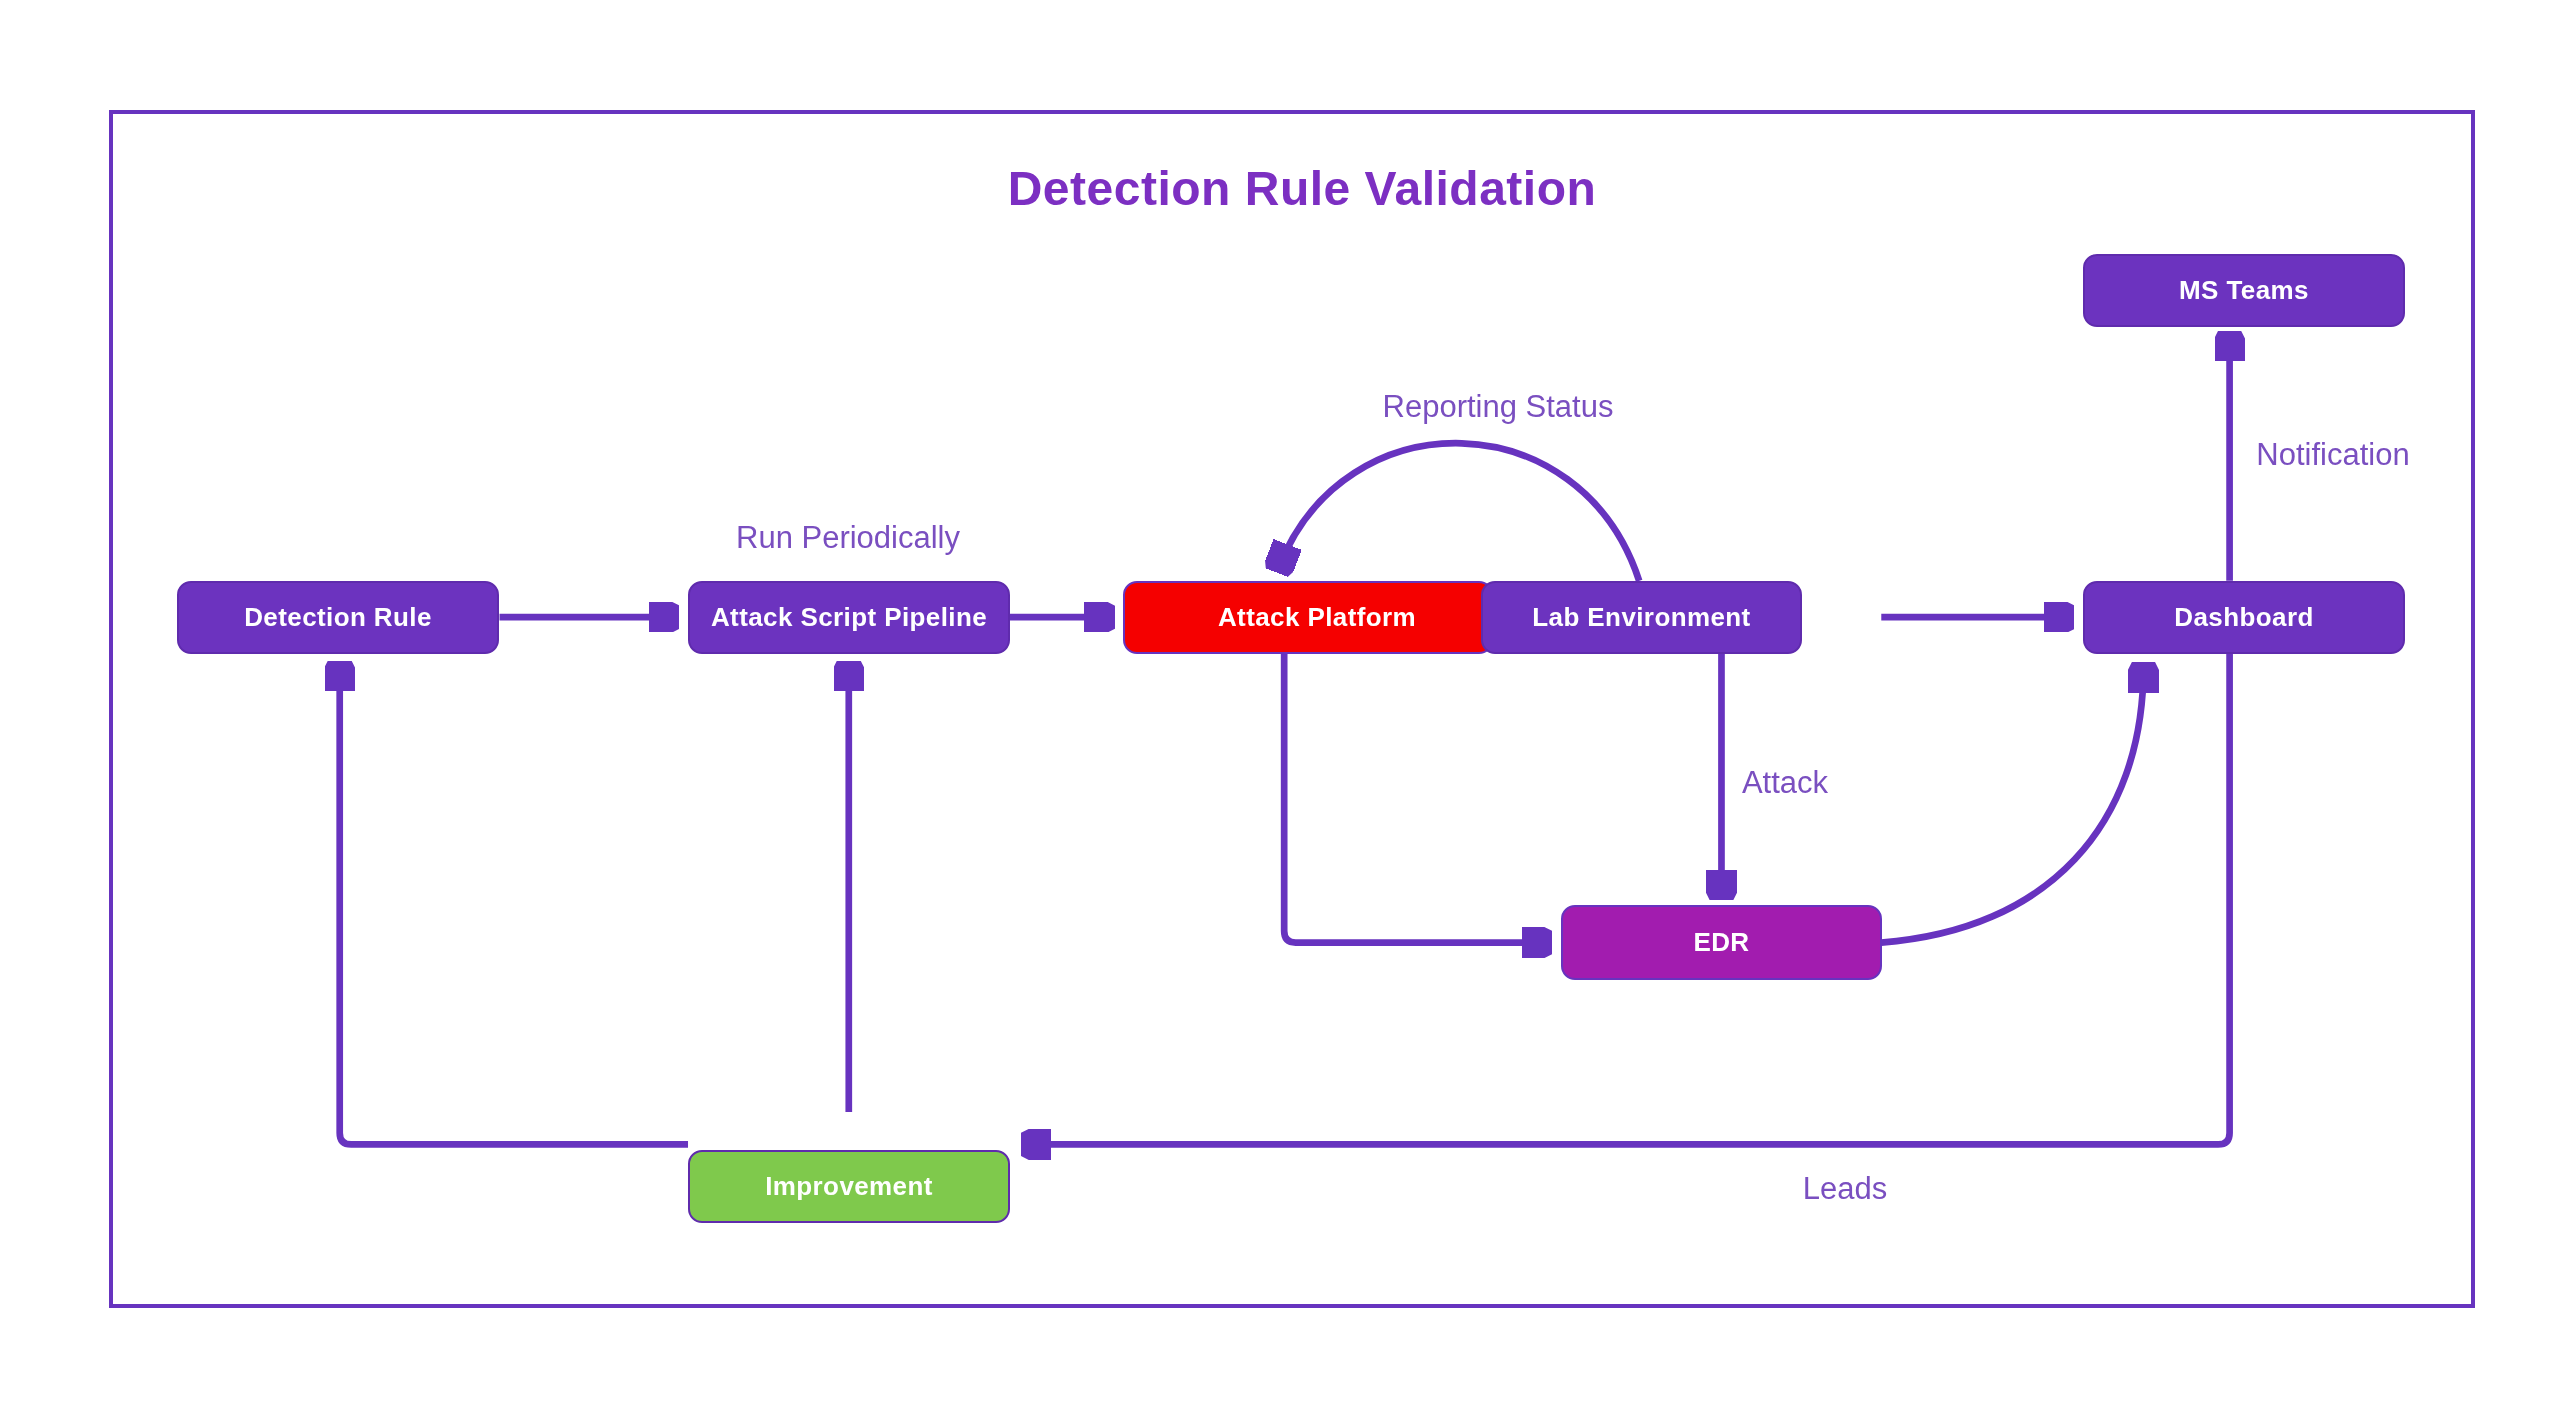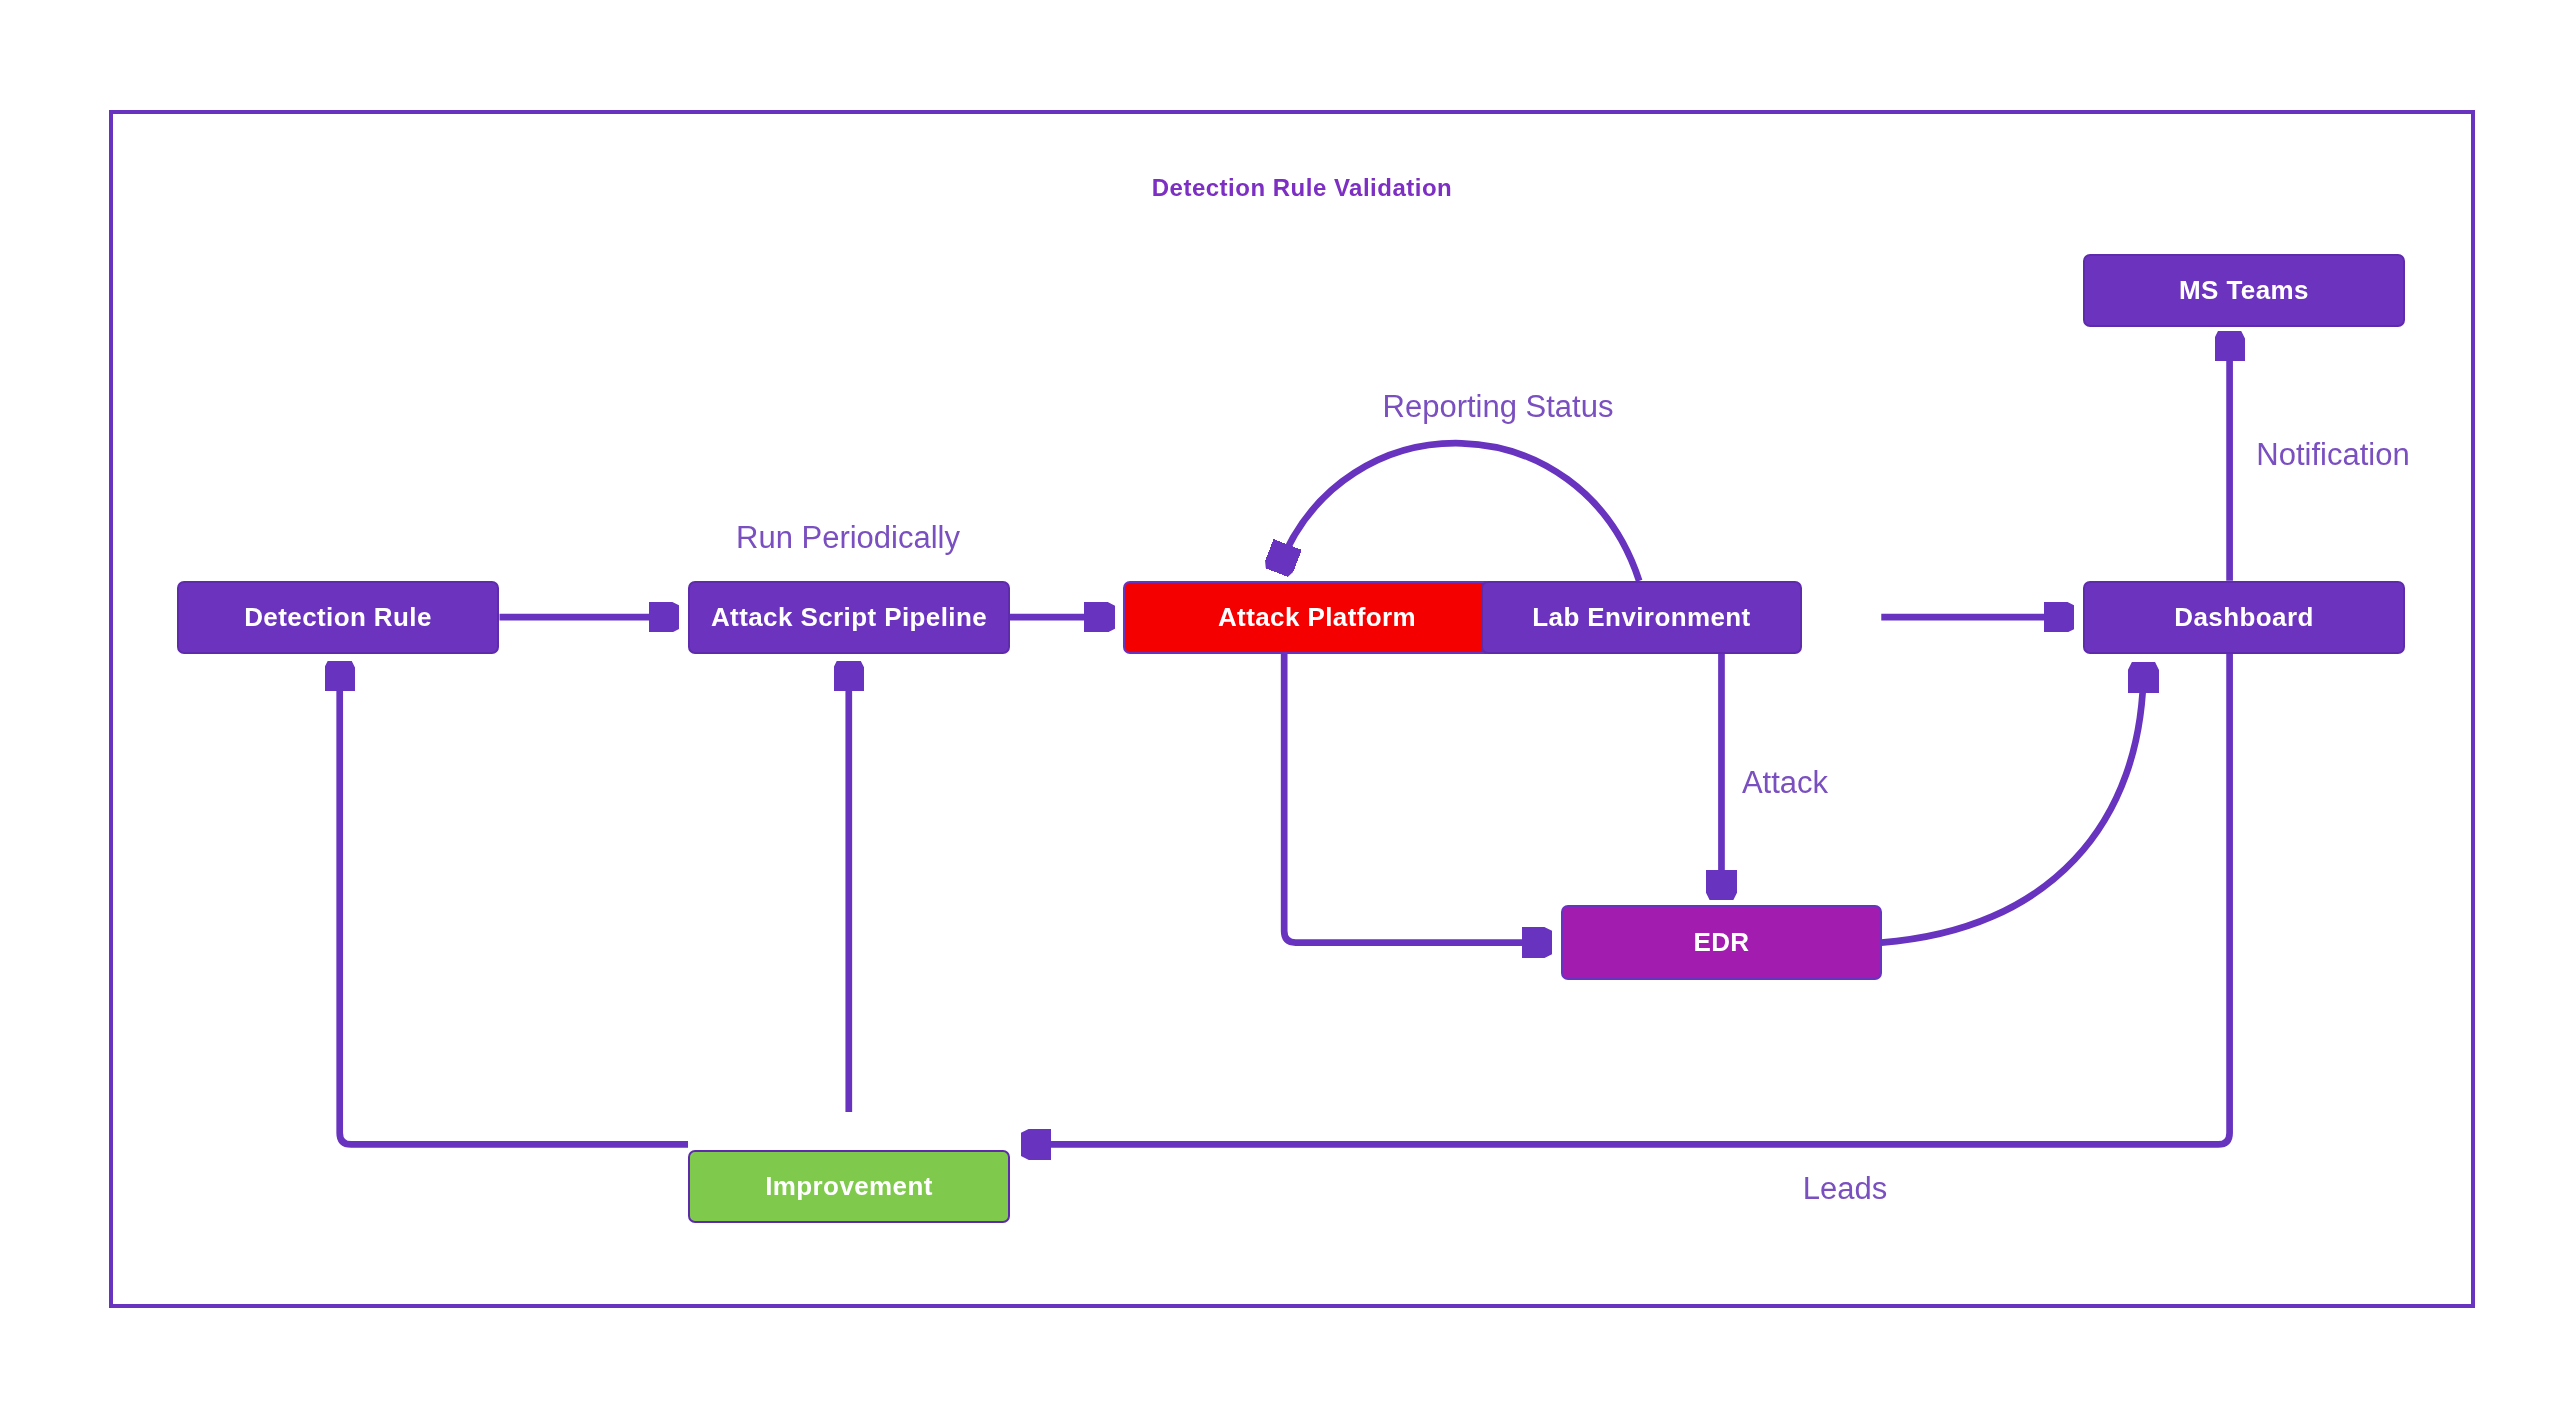--- a/index.html
+++ b/index.html
@@ -23,41 +23,41 @@
     border: 4.8px solid #6733bf;
     box-sizing: border-box;
     background: transparent;
   }
   .diagram-title {
     position: absolute;
     left: 1302px;
     top: 188px;
     transform: translate(-50%, -50%);
     color: #7c2fc2;
-    font-size: 24px;
+    font-size: 48px;
     font-weight: bold;
     letter-spacing: 0.5px;
     white-space: nowrap;
   }
   .edges-layer {
     position: absolute;
     left: 0;
     top: 0;
     width: 2576px;
     height: 1421px;
   }
   .edges-layer path {
     fill: none;
     stroke: #6733bf;
     stroke-width: 7;
   }
   .node {
     position: absolute;
     box-sizing: border-box;
-    border-radius: 7px;
+    border-radius: 14px;
     display: flex;
     align-items: center;
     justify-content: center;
     color: #ffffff;
     font-weight: bold;
     font-size: 26px;
     letter-spacing: 0.4px;
     white-space: nowrap;
   }
   .node.purple { background: #6c33bf; border: 2.9px solid #5f2bad; }

